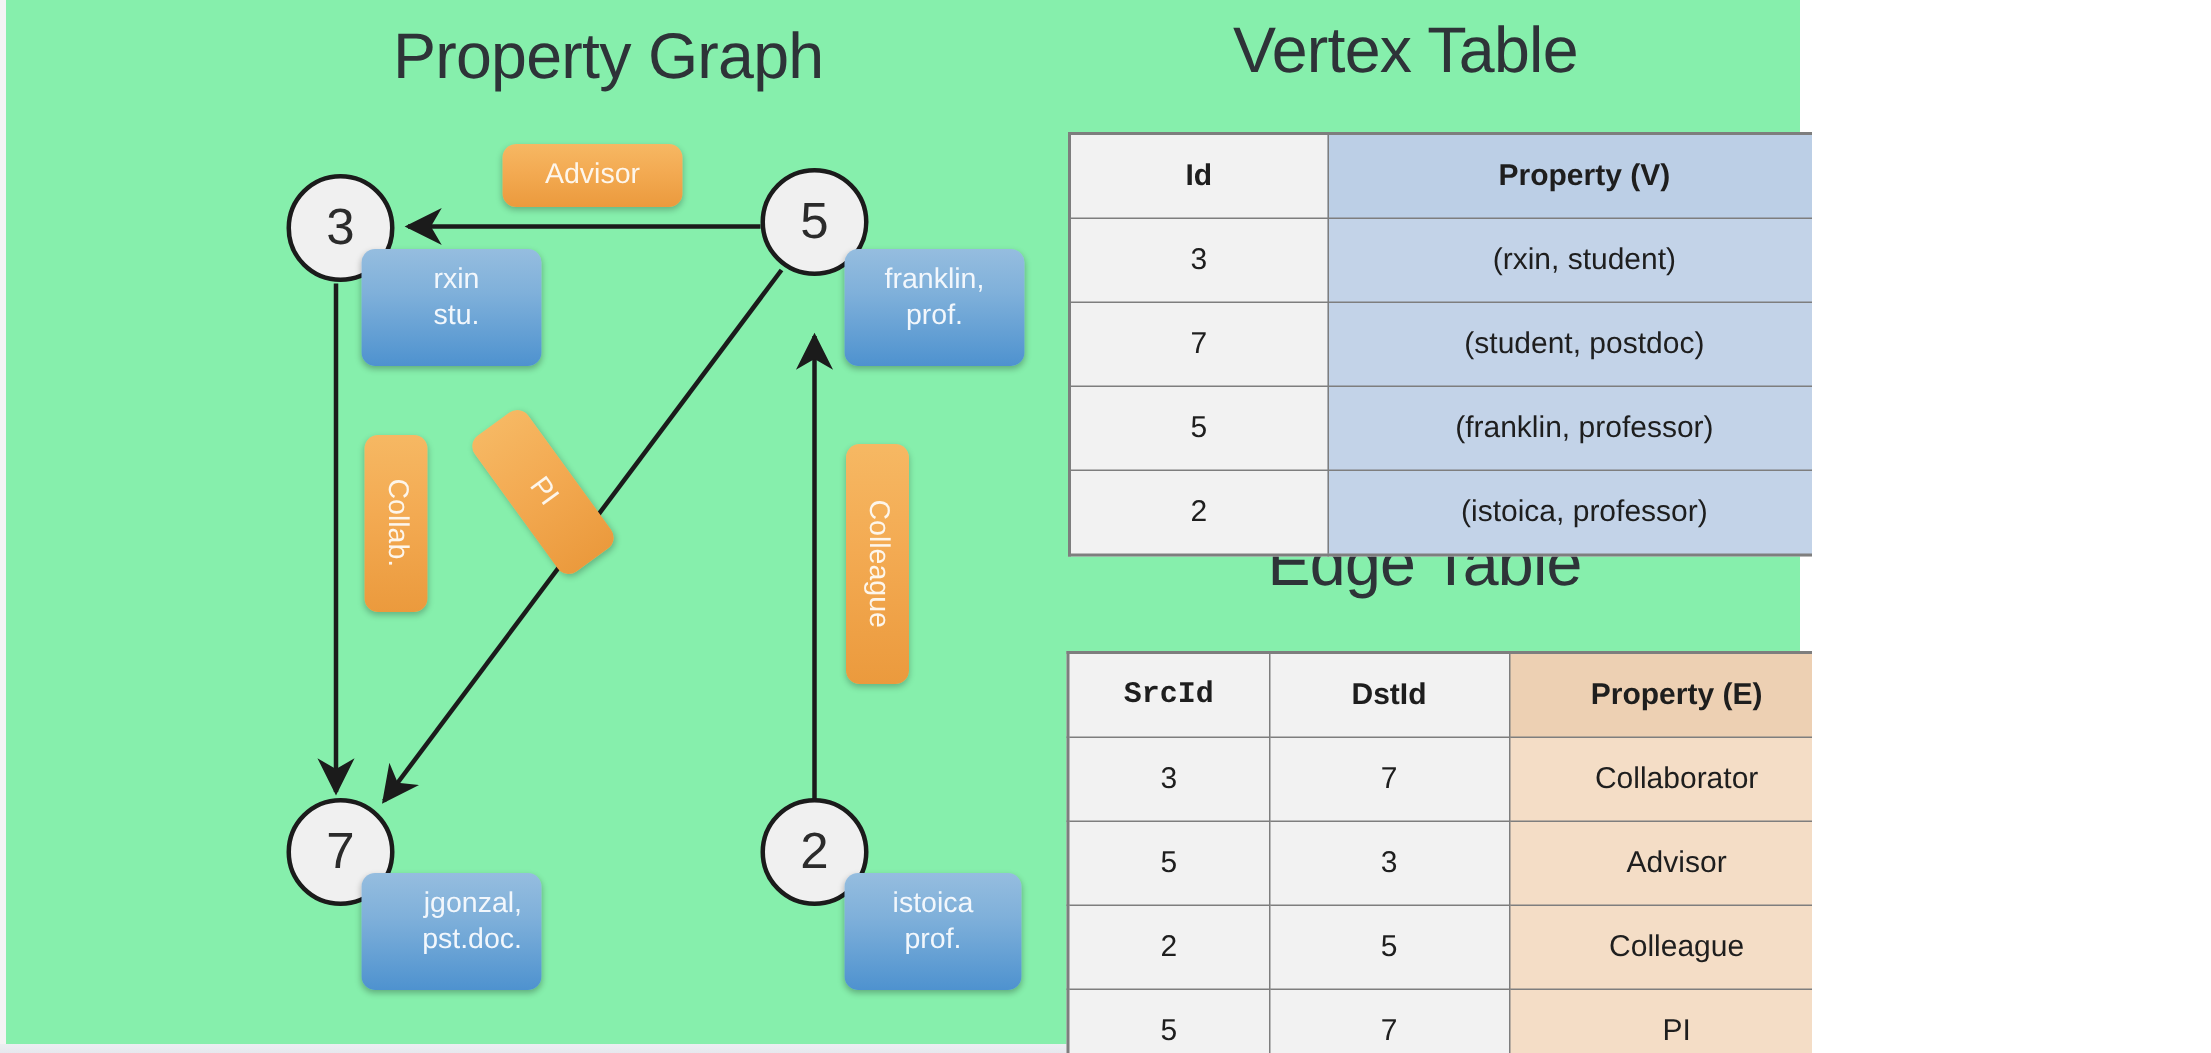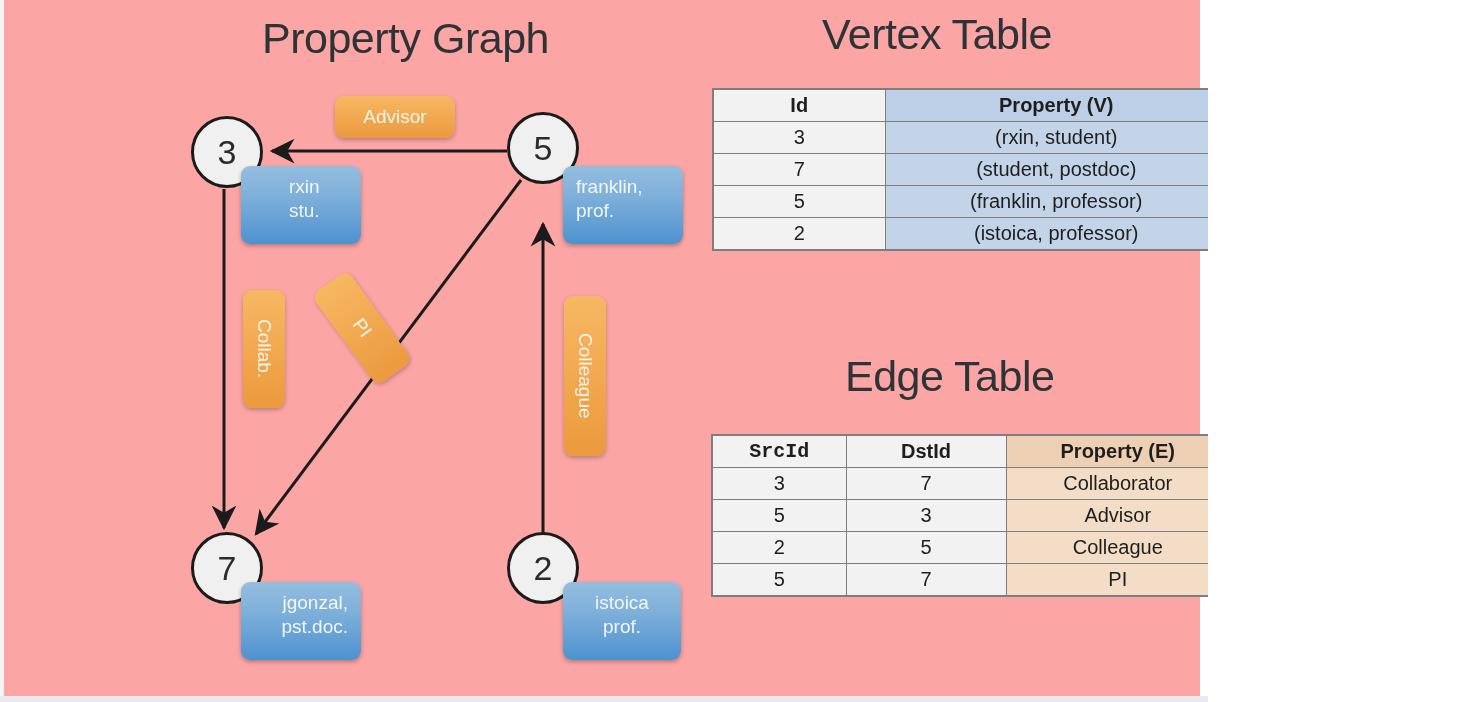--- a/index.html
+++ b/index.html
@@ -4,21 +4,21 @@
 <style>
   html, body {
     margin: 0;
     padding: 0;
     background: #ffffff;
   }
   #canvas {
     position: relative;
     width: 1208px;
     height: 702px;
-    background: #fca5a5;
+    background: #86efac;
     overflow: hidden;
     font-family: "Liberation Sans", sans-serif;
   }
   
   #canvas .edge-strip-bottom {
     position: absolute;
     left: 0; right: 0; bottom: 0;
     height: 6px;
     background: linear-gradient(to bottom, #eceef1, #e6e8ee);
   }
@@ -107,21 +107,21 @@
     border-collapse: collapse;
     border: 2px solid #7e7e7e;
     background: #f0f0f0;
   }
   .gtable td, .gtable th {
     border: 1px solid #7e7e7e;
     text-align: center;
     font-size: 20px;
     font-weight: normal;
     color: #1e1e1e;
-    padding: 4px 6px;
+    padding: 16px 6px;
     height: 32px;
     box-sizing: border-box;
   }
   .gtable th {
     font-weight: bold;
     font-size: 20px;
   }
   .idcell { background: #f2f2f2; }
   .vprop  { background: #c3d3e8; }
   .vprop-head { background: #bccfe6; }
@@ -171,21 +171,21 @@
   </div>
   <div class="node-circle-wrap" style="left:191px; top:532px;">
     <div class="node-id">7</div>
   </div>
   <div class="node-circle-wrap" style="left:507px; top:532px;">
     <div class="node-id">2</div>
   </div>
 
   <div class="vlabel" style="left:241px; top:166px; width:120px; height:78px;padding-left:48px;">rxin
 stu.</div>
-  <div class="vlabel" style="left:563px; top:166px; width:120px; height:78px;">franklin,
+  <div class="vlabel" style="left:563px; top:166px; width:120px; height:78px;text-align:center;">franklin,
 prof.</div>
   <div class="vlabel" style="left:241px; top:582px; width:120px; height:78px;text-align:right;">jgonzal,
 pst.doc.</div>
   <div class="vlabel" style="left:563px; top:582px; width:118px; height:78px;text-align:center;">istoica
 prof.</div>
 
   <div class="elabel" style="left:335px; top:96px; width:120px; height:42px;">Advisor</div>
 
   <div class="elabel rot-cw" style="left:243px; top:290px; width:42px; height:118px;">Collab.</div>
 

